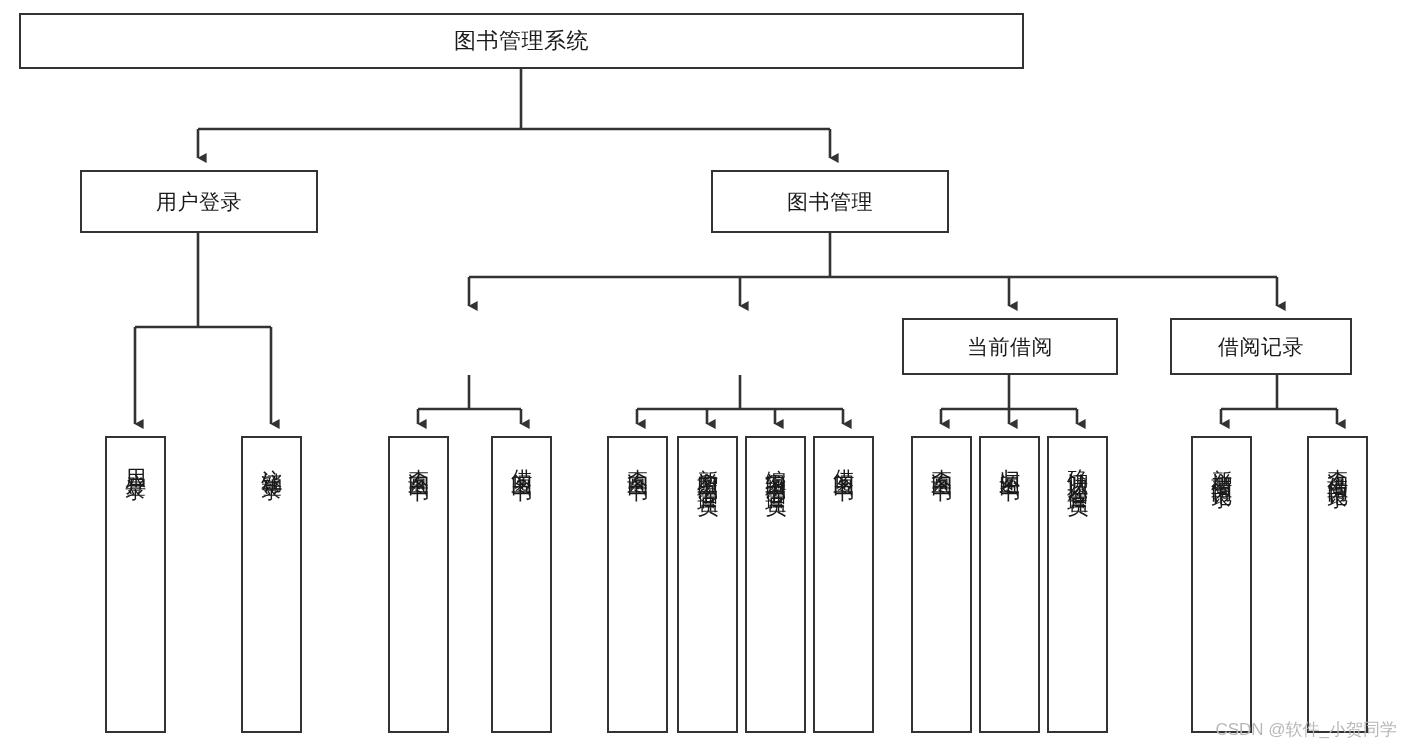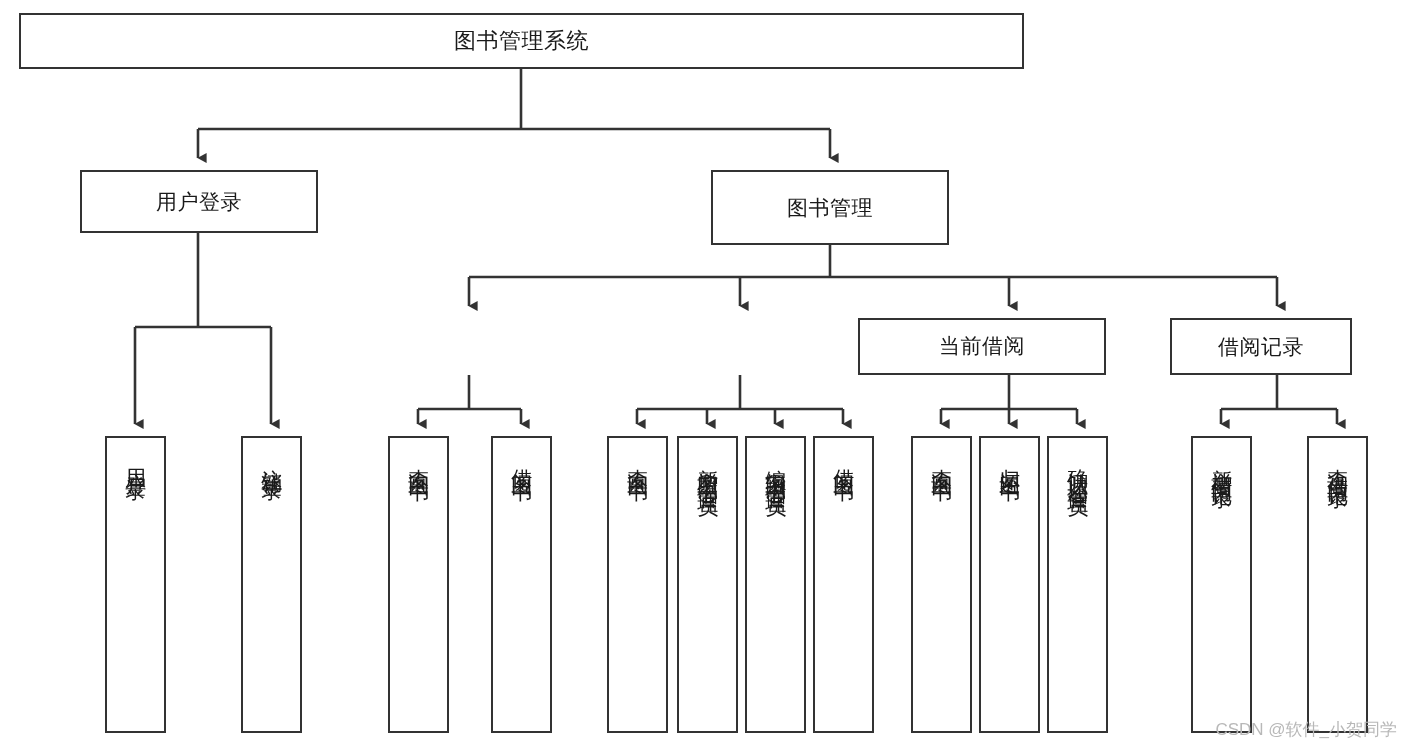--- a/index.html
+++ b/index.html
@@ -128,25 +128,25 @@
     </g>
   </svg>
 
   <div class="node horiz root" style="left:19px; top:13px; width:1005px; height:56px;">
     <span class="label">图书管理系统</span>
   </div>
 
   <div class="node horiz" style="left:80px; top:170px; width:238px; height:63px;">
     <span class="label">用户登录</span>
   </div>
-  <div class="node horiz" style="left:711px; top:170px; width:238px; height:75px;">
+  <div class="node horiz" style="left:711px; top:170px; width:238px; height:63px;">
     <span class="label">图书管理</span>
   </div>
 
-  <div class="node horiz" style="left:858px; top:318px; width:248px; height:57px;font-family:Liberation Serif, serif;">
+  <div class="node horiz" style="left:902px; top:318px; width:216px; height:57px;">
     <span class="label">当前借阅</span>
   </div>
   <div class="node horiz" style="left:1170px; top:318px; width:182px; height:57px;">
     <span class="label">借阅记录</span>
   </div>
 
   <div class="node vert" style="left:105px; top:436px; width:61px; height:297px;">
     <span class="label">用户登录</span>
   </div>
   <div class="node vert" style="left:241px; top:436px; width:61px; height:297px;">

